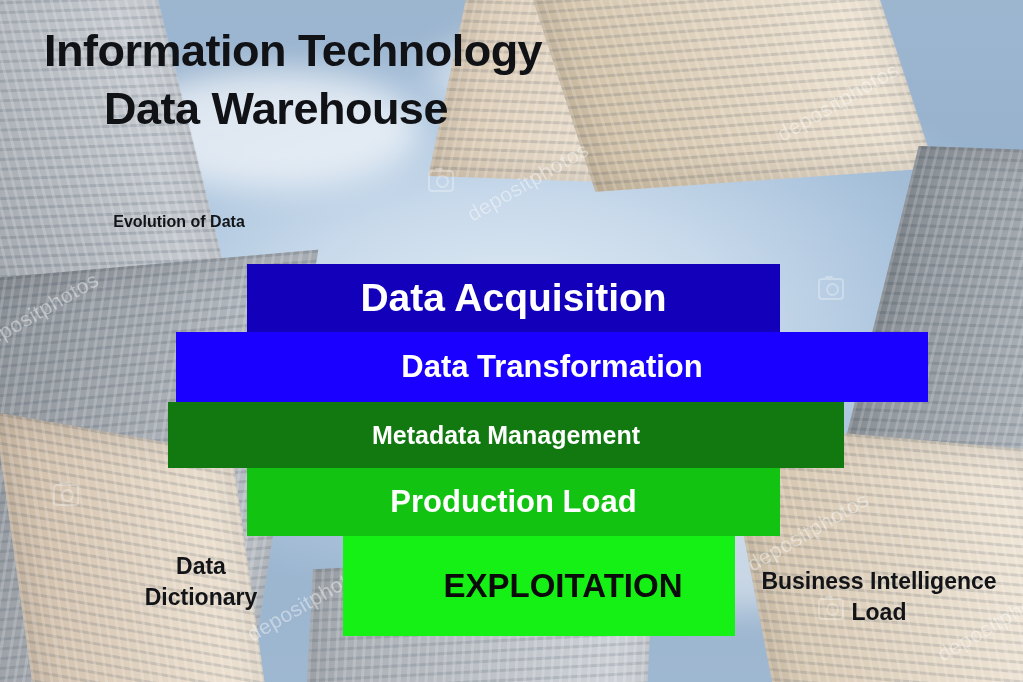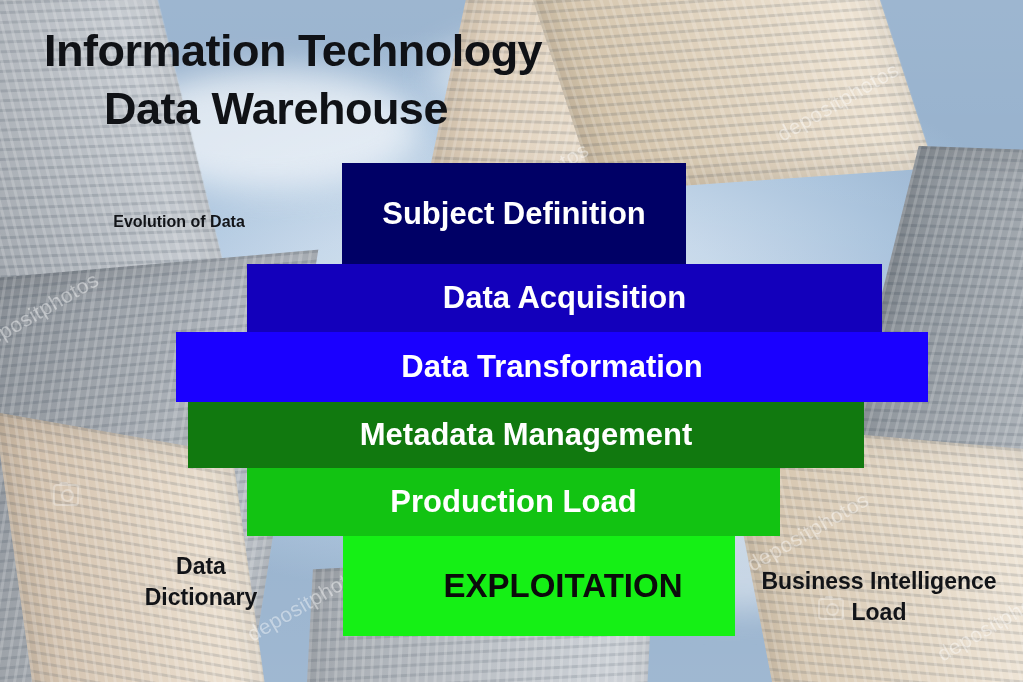--- a/index.html
+++ b/index.html
@@ -188,30 +188,27 @@
     <div>Data</div>
     <div>Dictionary</div>
   </div>
 
   <div class="caption" id="cap-bi">
     <div>Business Intelligence</div>
     <div>Load</div>
   </div>
 
   <div id="pyramid">
-      <div class="bar" style="left: 342px; top: 163px; width: 344px; height: 101px; background: rgb(0, 0, 102); color: rgb(255, 255, 255); font-size: 31px;">
-        <span class="lbl">Subject Definition</span>
-      </div>
-      <div class="bar" style="left: 247px; top: 264px; width: 635px; height: 68px; background: rgb(19, 0, 187); color: rgb(255, 255, 255); font-size: 31px;">
+      <div class="bar" style="left: 247px; top: 264px; width: 533px; height: 68px; background: rgb(19, 0, 187); color: rgb(255, 255, 255); font-size: 39px;">
         <span class="lbl">Data Acquisition</span>
       </div>
       <div class="bar" style="left: 176px; top: 332px; width: 752px; height: 70px; background: rgb(26, 0, 255); color: rgb(255, 255, 255); font-size: 31px;">
         <span class="lbl">Data Transformation</span>
       </div>
-      <div class="bar" style="left: 188px; top: 402px; width: 676px; height: 66px; background: rgb(17, 121, 15); color: rgb(255, 255, 255); font-size: 31px;">
+      <div class="bar" style="left: 168px; top: 402px; width: 676px; height: 66px; background: rgb(17, 121, 15); color: rgb(255, 255, 255); font-size: 25px;">
         <span class="lbl">Metadata Management</span>
       </div>
       <div class="bar" style="left: 247px; top: 468px; width: 533px; height: 68px; background: rgb(18, 195, 18); color: rgb(255, 255, 255); font-size: 31px; text-align: center;">
         <span class="lbl">Production Load</span>
       </div>
       <div class="bar" style="left: 343px; top: 536px; width: 344px; height: 100px; background: rgb(21, 240, 21); color: rgb(11, 11, 11); font-size: 33px; padding-left: 48px;">
         <span class="lbl">EXPLOITATION</span>
       </div>
     </div>
 

